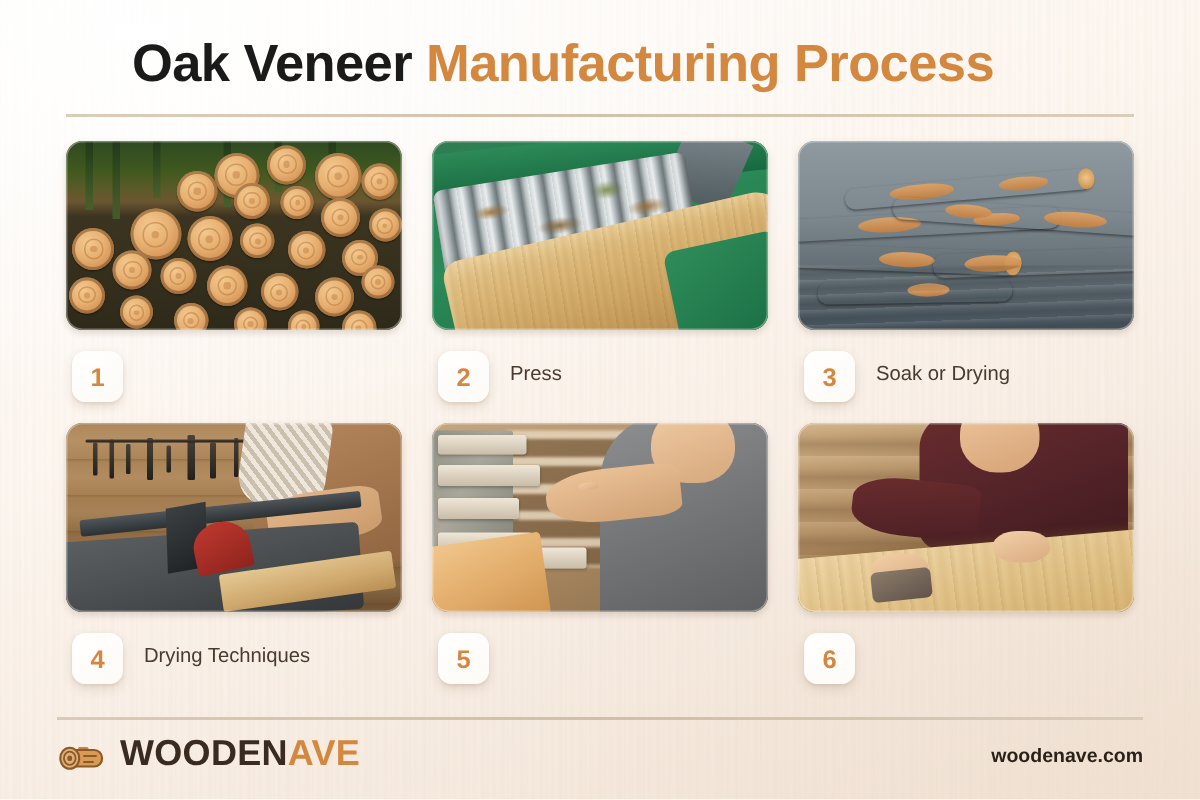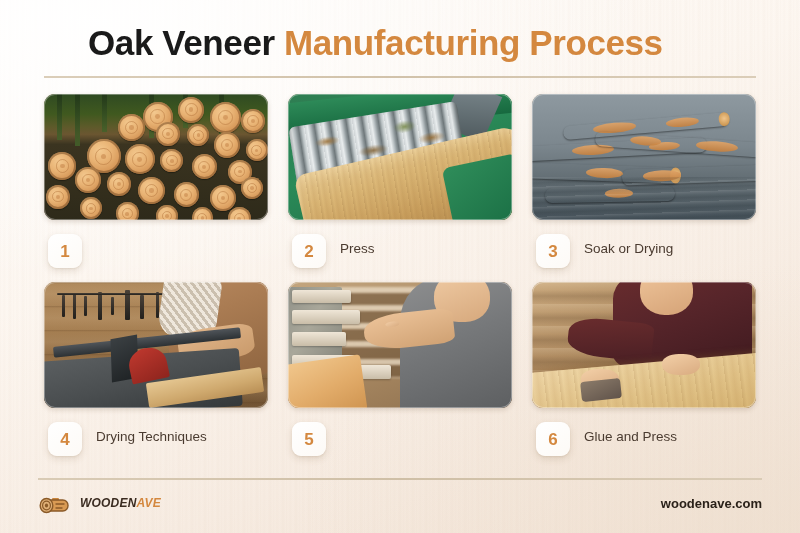--- a/index.html
+++ b/index.html
@@ -142,23 +142,22 @@
     display: flex;
     align-items: center;
     justify-content: space-between;
   }
   .brand {
     display: flex;
     align-items: center;
     gap: 8px;
   }
   .brand-text {
-    font-size: 12px;
+    font-size: 24px;
     font-weight: bold;
-    font-style: italic;
     letter-spacing: 0.2px;
     color: #3a2b20;
   }
   .brand-text .accent { color: #d4883f; }
   .site {
     font-size: 13px;
     font-weight: bold;
     color: #2a2119;
   }
 
@@ -613,21 +612,20 @@
           <div class="gp-arm-l"></div>
           <div class="gp-panel"></div>
           <div class="gp-panel-grain"></div>
           <div class="gp-hand" style="left:22%;bottom:14%"></div>
           <div class="gp-hand" style="left:58%;bottom:26%"></div>
           <div class="gp-block"></div>
         </div>
       </div>
       <div class="caption">
         <div class="badge">6</div>
-        <div class="step-label">Glue and Press</div>
       </div>
     </div>
 
   </div>
 
   <div class="footer-rule"></div>
   <div class="footer">
     <div class="brand">
       <svg width="34" height="22" viewBox="0 0 34 22">
         <rect x="14" y="6" width="7" height="3.5" rx="1" fill="#c8853c"></rect>

